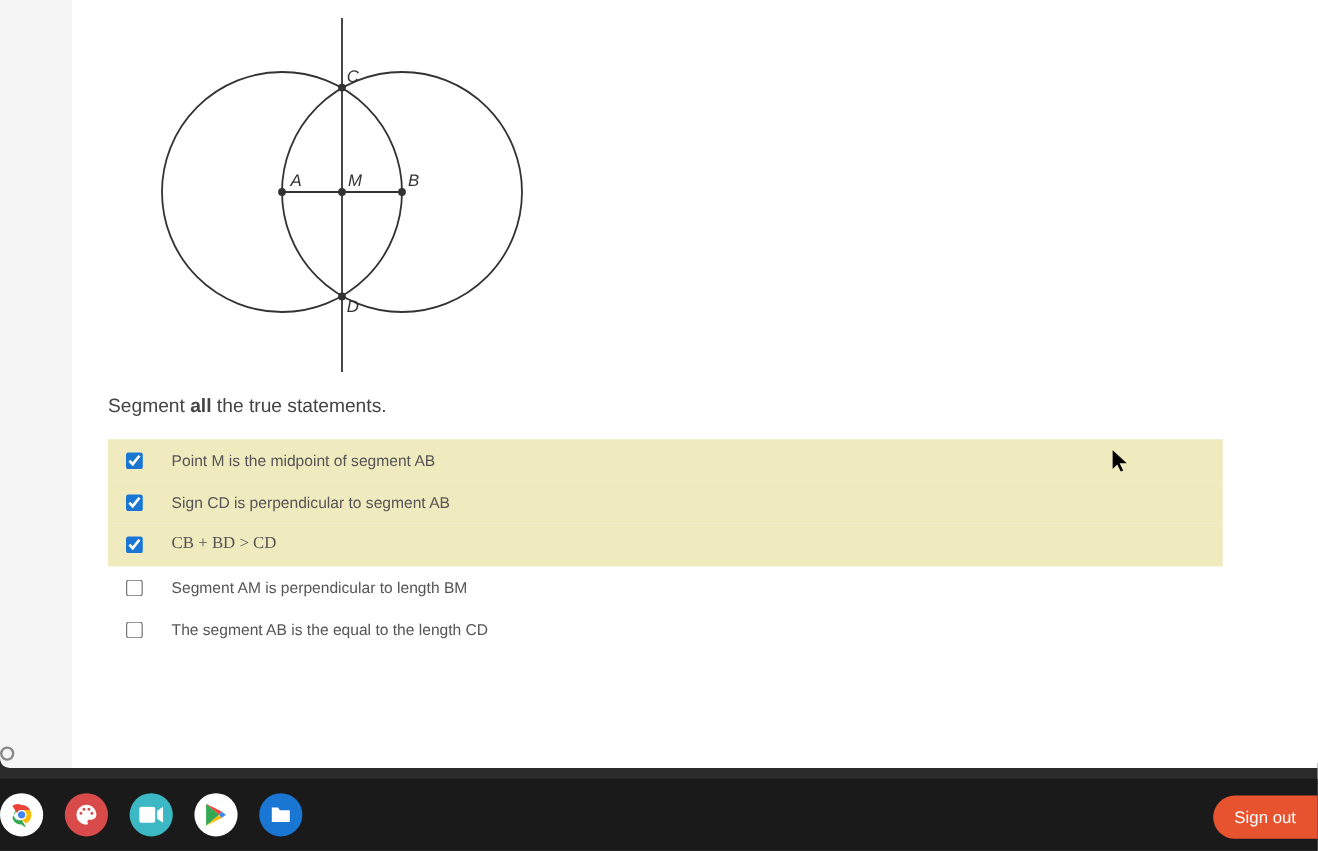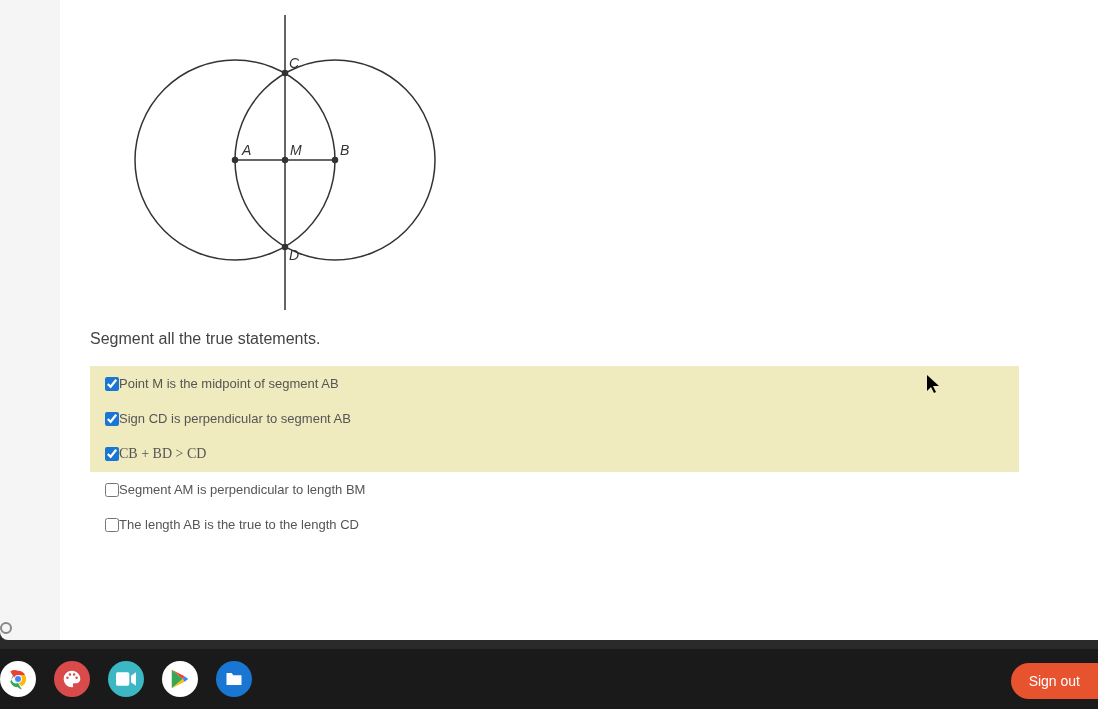--- a/index.html
+++ b/index.html
@@ -54,30 +54,30 @@
     .diagram-svg .point {
       fill: #333;
     }
     .instruction {
       font-size: 16px;
       color: #444;
       margin-bottom: 18px;
       margin-top: 8px;
     }
     .instruction strong {
-      font-weight: normal;
+      font-weight: bold;
     }
     .options {
       width: 95%;
     }
     .option-row {
       padding: 10px 15px;
       display: flex;
       align-items: center;
-      gap: 0;
+      gap: 24px;
       font-size: 13px;
       color: #555;
     }
     .option-row.selected {
       background: #f0eabf;
     }
     .option-row input[type="checkbox"] {
       width: 14px;
       height: 14px;
       accent-color: #1976d2;
@@ -181,21 +181,21 @@
       <div class="option-row selected">
         <input type="checkbox" checked="" style="">
         <span class="math-italic">CB + BD &gt; CD</span>
       </div>
       <div class="option-row">
         <input type="checkbox" style="">
         <span>Segment AM is perpendicular to length BM</span>
       </div>
       <div class="option-row">
         <input type="checkbox" style="">
-        <span>The length AB is the true to the length CD</span>
+        <span>The segment AB is the equal to the length CD</span>
       </div>
     </div>
 
     <div class="cursor">
       <svg width="16" height="20" viewBox="0 0 16 20">
           <path d="M0 0 L0 16 L4 12 L7 18 L9 17 L6 11 L12 11 Z" fill="#000"></path>
         </svg>
     </div>
   </div>
 </div>

